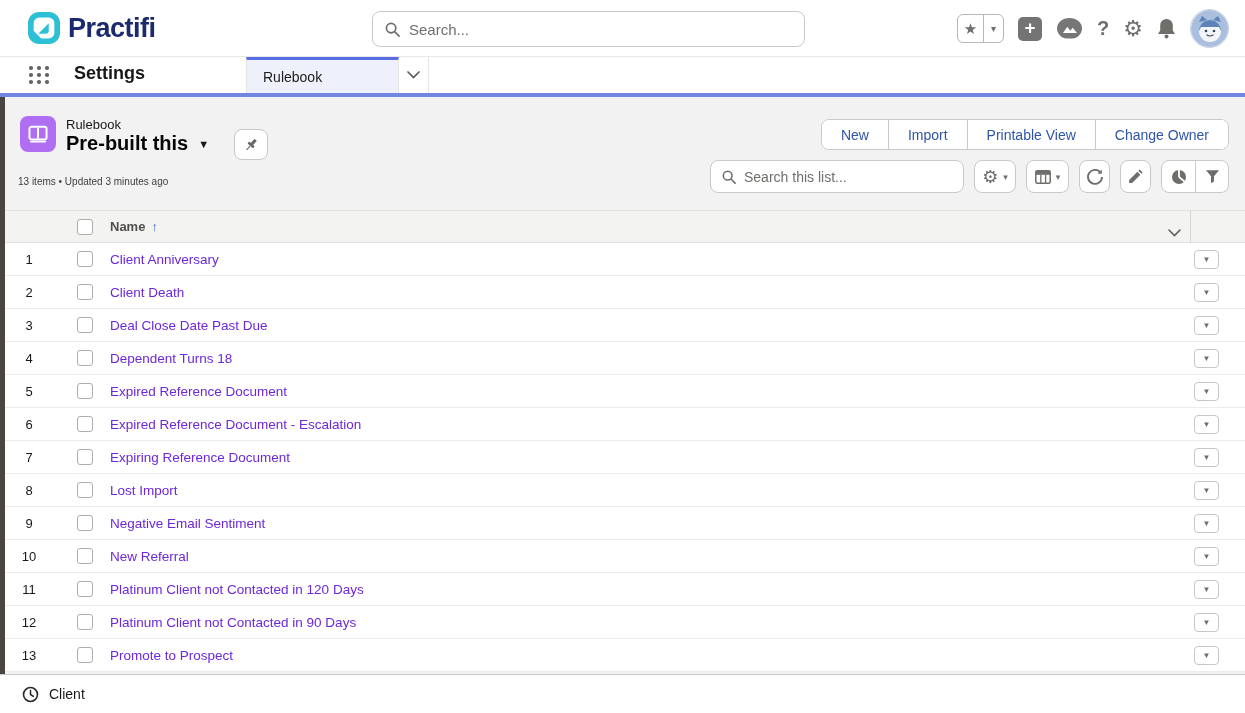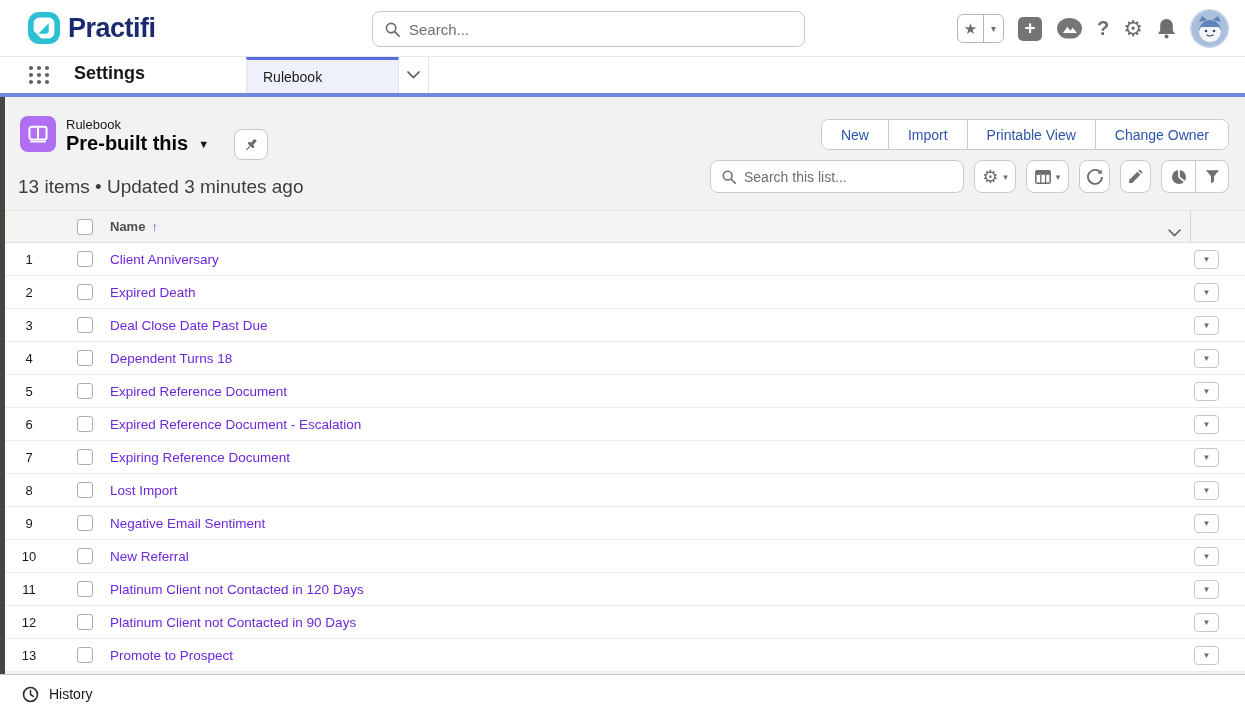--- a/index.html
+++ b/index.html
@@ -39,21 +39,21 @@
   
   .obj-tile { position:absolute; left:20px; top:116px; width:36px; height:36px; border-radius:8px; background:#b06ef2; display:flex; align-items:center; justify-content:center; }
   .obj-label { position:absolute; left:66px; top:117px; font-size:13px; color:#181818; }
   .view-title-row { position:absolute; left:66px; top:132px; display:flex; align-items:center; gap:10px; }
   .view-title { font-size:20px; font-weight:bold; color:#080707; }
   .title-caret { font-size:11px; color:#14161a; }
   .pin-btn { position:absolute; left:234px; top:129px; width:34px; height:31px; border:1px solid #c9c7c5; border-radius:8px; background:#fff; display:flex; align-items:center; justify-content:center; }
   .action-group { position:absolute; right:16px; top:119px; display:flex; height:31px; border:1px solid #c9c9c9; border-radius:8px; background:#fff; overflow:hidden; }
   .action-group button { background:#fff; border:none; border-left:1px solid #c9c9c9; font-family:inherit; font-size:14px; color:#2f55a8; padding:0 19px; cursor:pointer; }
   .action-group button:first-child { border-left:none; }
-  .summary { position:absolute; left:18px; top:176px; font-size:19px; color:#3e3e3c; }
+  .summary { position:absolute; left:18px; top:176px; font-size:10px; color:#3e3e3c; }
 
   
   .list-controls { position:absolute; right:16px; top:160px; height:33px; display:flex; align-items:center; gap:10px; }
   .list-search { width:254px; height:33px; border:1px solid #c9c9c9; border-radius:8px; background:#fff; display:flex; align-items:center; padding:0 11px; gap:8px; }
   .list-search input { border:none; outline:none; flex:1; font-size:14px; color:#2b2826; background:transparent; font-family:inherit; }
   .list-search input::placeholder { color:#706e6b; }
   .ctl-btn { height:33px; border:1px solid #c9c9c9; border-radius:8px; background:#fff; display:flex; align-items:center; justify-content:center; gap:5px; color:#706e6b; cursor:pointer; }
   .ctl-gear { width:42px; } .ctl-display { width:43px; } .ctl-sq { width:31px; }
   .ctl-pair { height:33px; border:1px solid #c9c9c9; border-radius:8px; background:#fff; display:flex; overflow:hidden; }
   .ctl-pair .cell { width:33px; display:flex; align-items:center; justify-content:center; }
@@ -267,21 +267,21 @@
       <span class="rownum">1</span>
       <span class="cbx"></span>
       <a class="rowlink">Client Anniversary</a>
       <span class="rowaction">
           <span class="tri">▼</span>
         </span>
     </div>
     <div class="row">
       <span class="rownum">2</span>
       <span class="cbx"></span>
-      <a class="rowlink">Expired Death</a>
+      <a class="rowlink">Client Death</a>
       <span class="rowaction">
           <span class="tri">▼</span>
         </span>
     </div>
     <div class="row">
       <span class="rownum">3</span>
       <span class="cbx"></span>
       <a class="rowlink">Deal Close Date Past Due</a>
       <span class="rowaction">
           <span class="tri">▼</span>
@@ -367,16 +367,16 @@
           <span class="tri">▼</span>
         </span>
     </div>
   </div>
 
   <footer class="footer">
     <svg width="17" height="17" viewBox="0 0 18 18">
       <circle cx="9" cy="9" r="7.4" fill="none" stroke="#2b2826" stroke-width="1.7"></circle>
       <path d="M9 4.8 V9 l3 2" fill="none" stroke="#2b2826" stroke-width="1.6" stroke-linecap="round"></path>
     </svg>
-    <span class="footer-label">History</span>
+    <span class="footer-label">Client</span>
   </footer>
 
 </div>
 
 </body></html>

